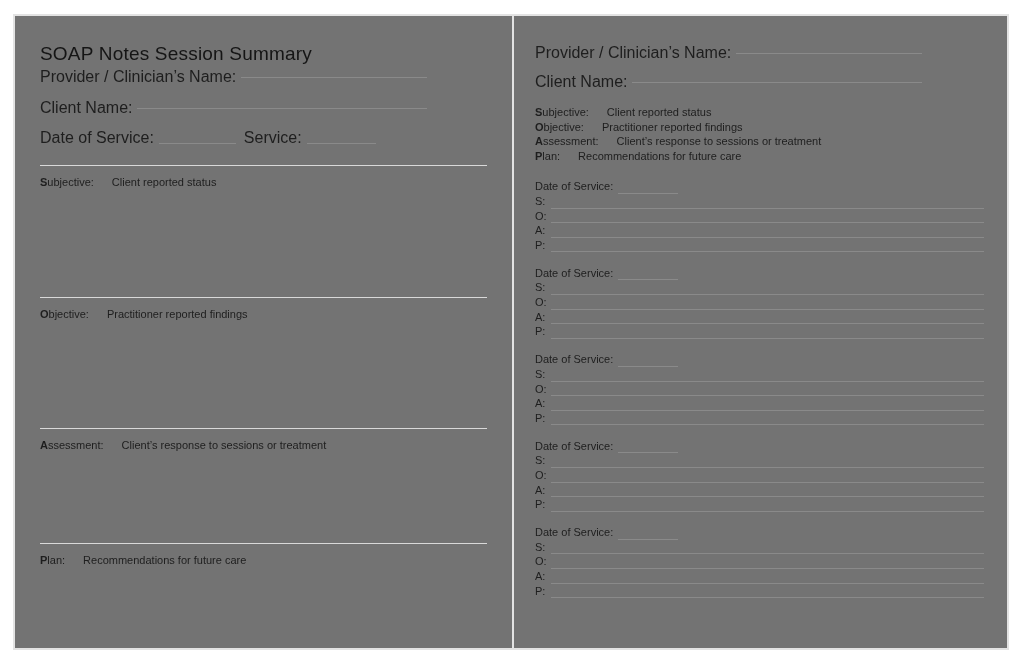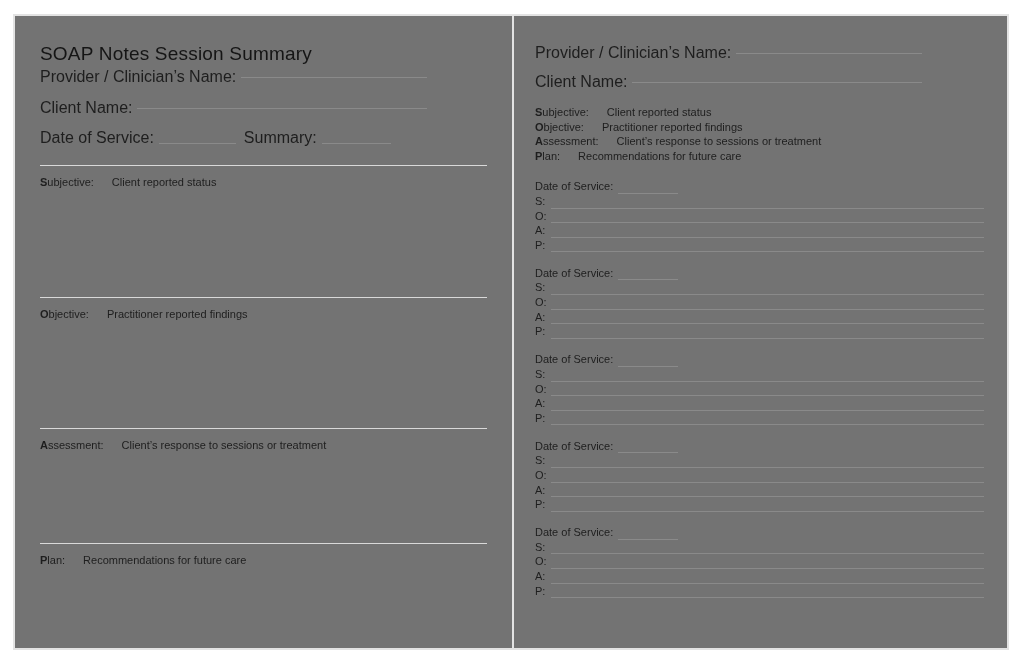--- a/index.html
+++ b/index.html
@@ -103,21 +103,21 @@
     </div>
 
     <div class="field-row row-client-l">
       <span>Client Name:</span>
       <span class="fill fill-flex end-gap-60"></span>
     </div>
 
     <div class="field-row row-date">
       <span>Date of Service:</span>
       <span class="fill w77"></span>
-      <span class="duration-label">Summary:</span>
+      <span class="duration-label">Service:</span>
       <span class="fill w69"></span>
     </div>
 
     <div class="sections">
       <div class="section">
         <span class="lead">S</span><span>ubjective:</span><span class="sec-desc">Client reported status</span>
       </div>
       <div class="section">
         <span class="lead">O</span><span>bjective:</span><span class="sec-desc">Practitioner reported findings</span>
       </div>

